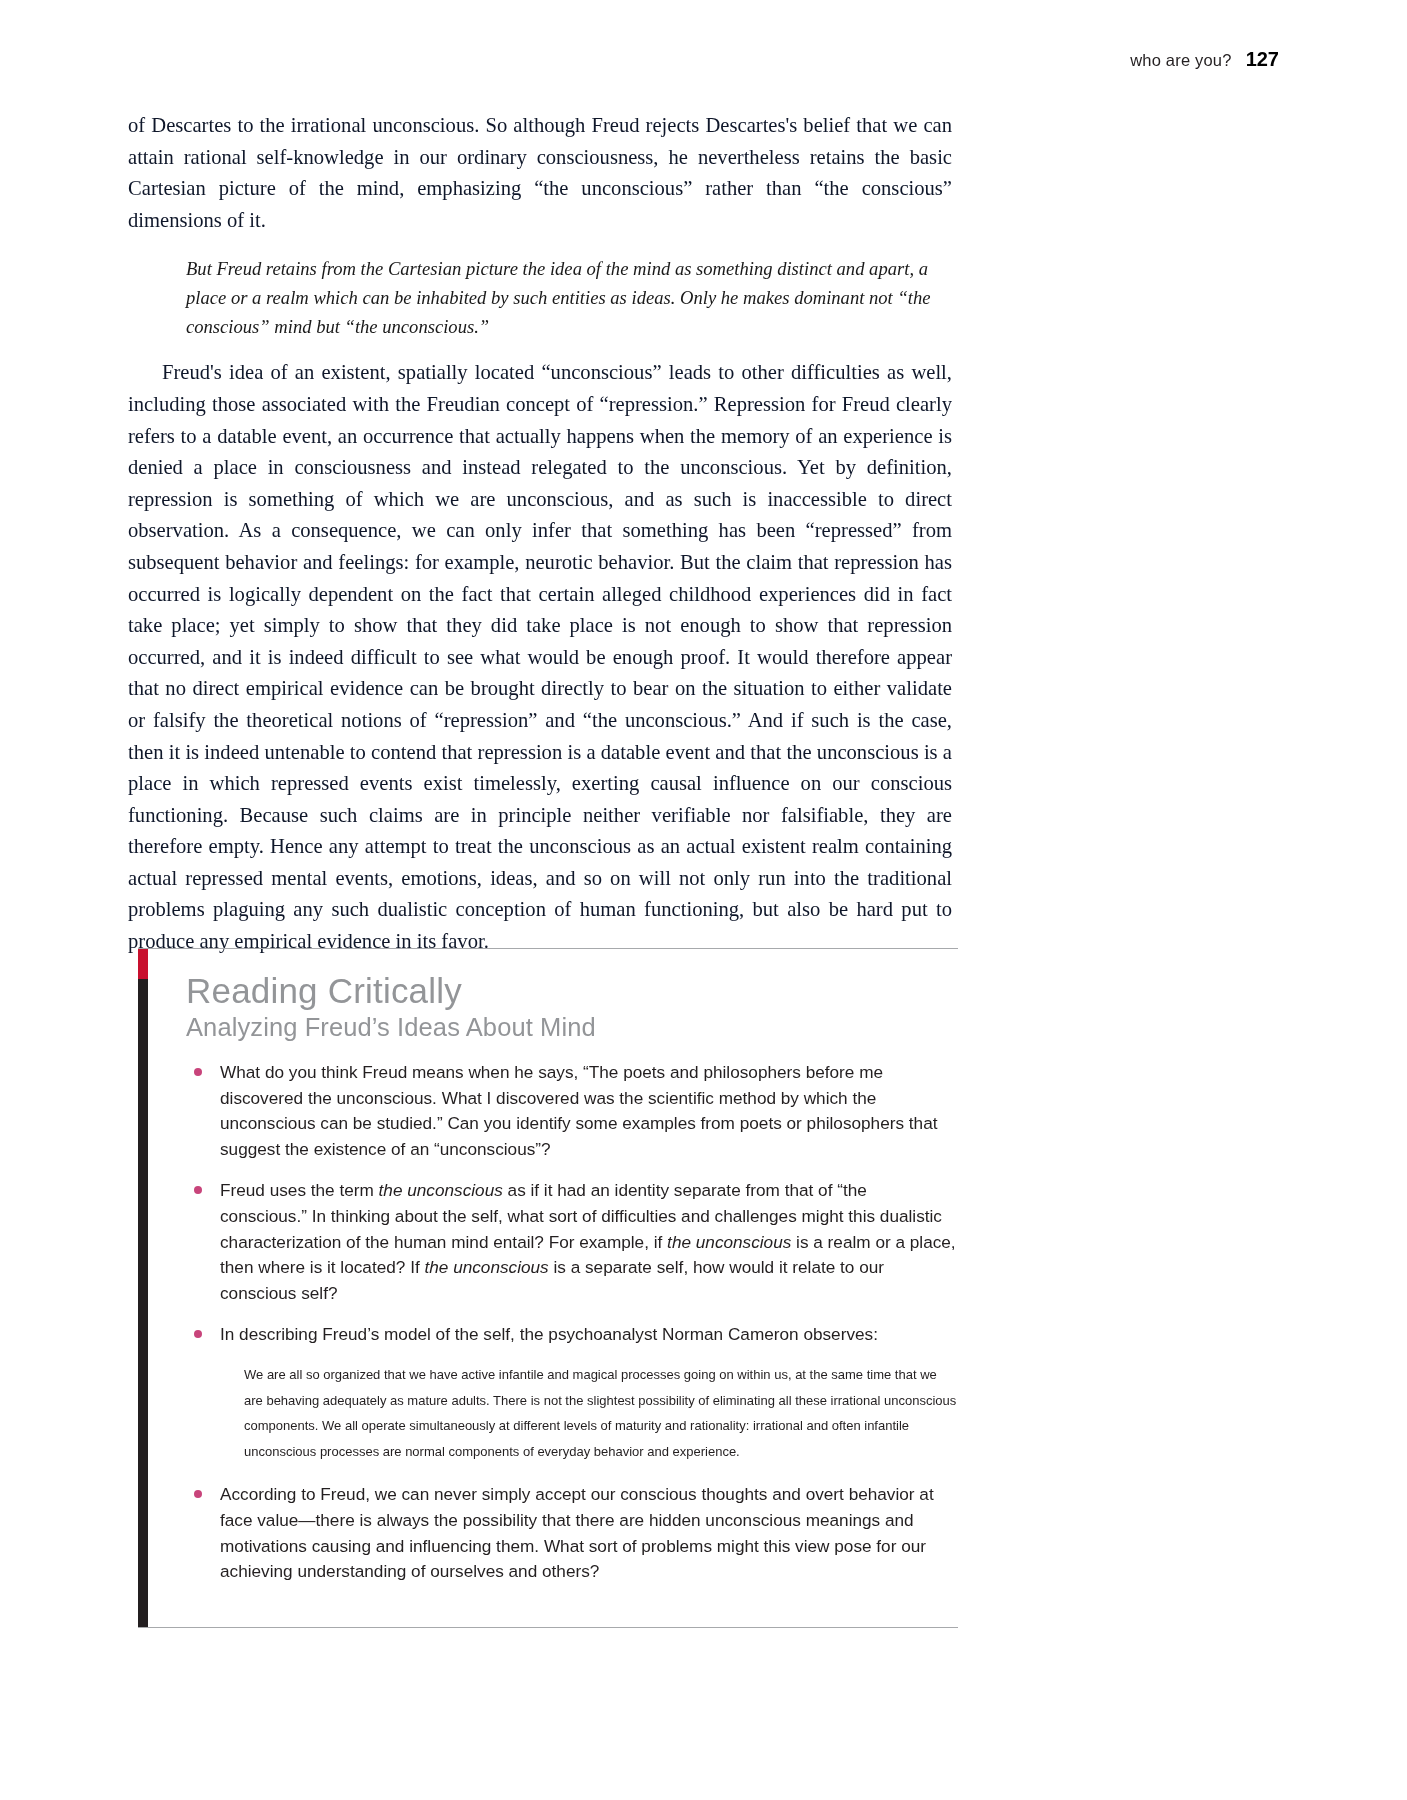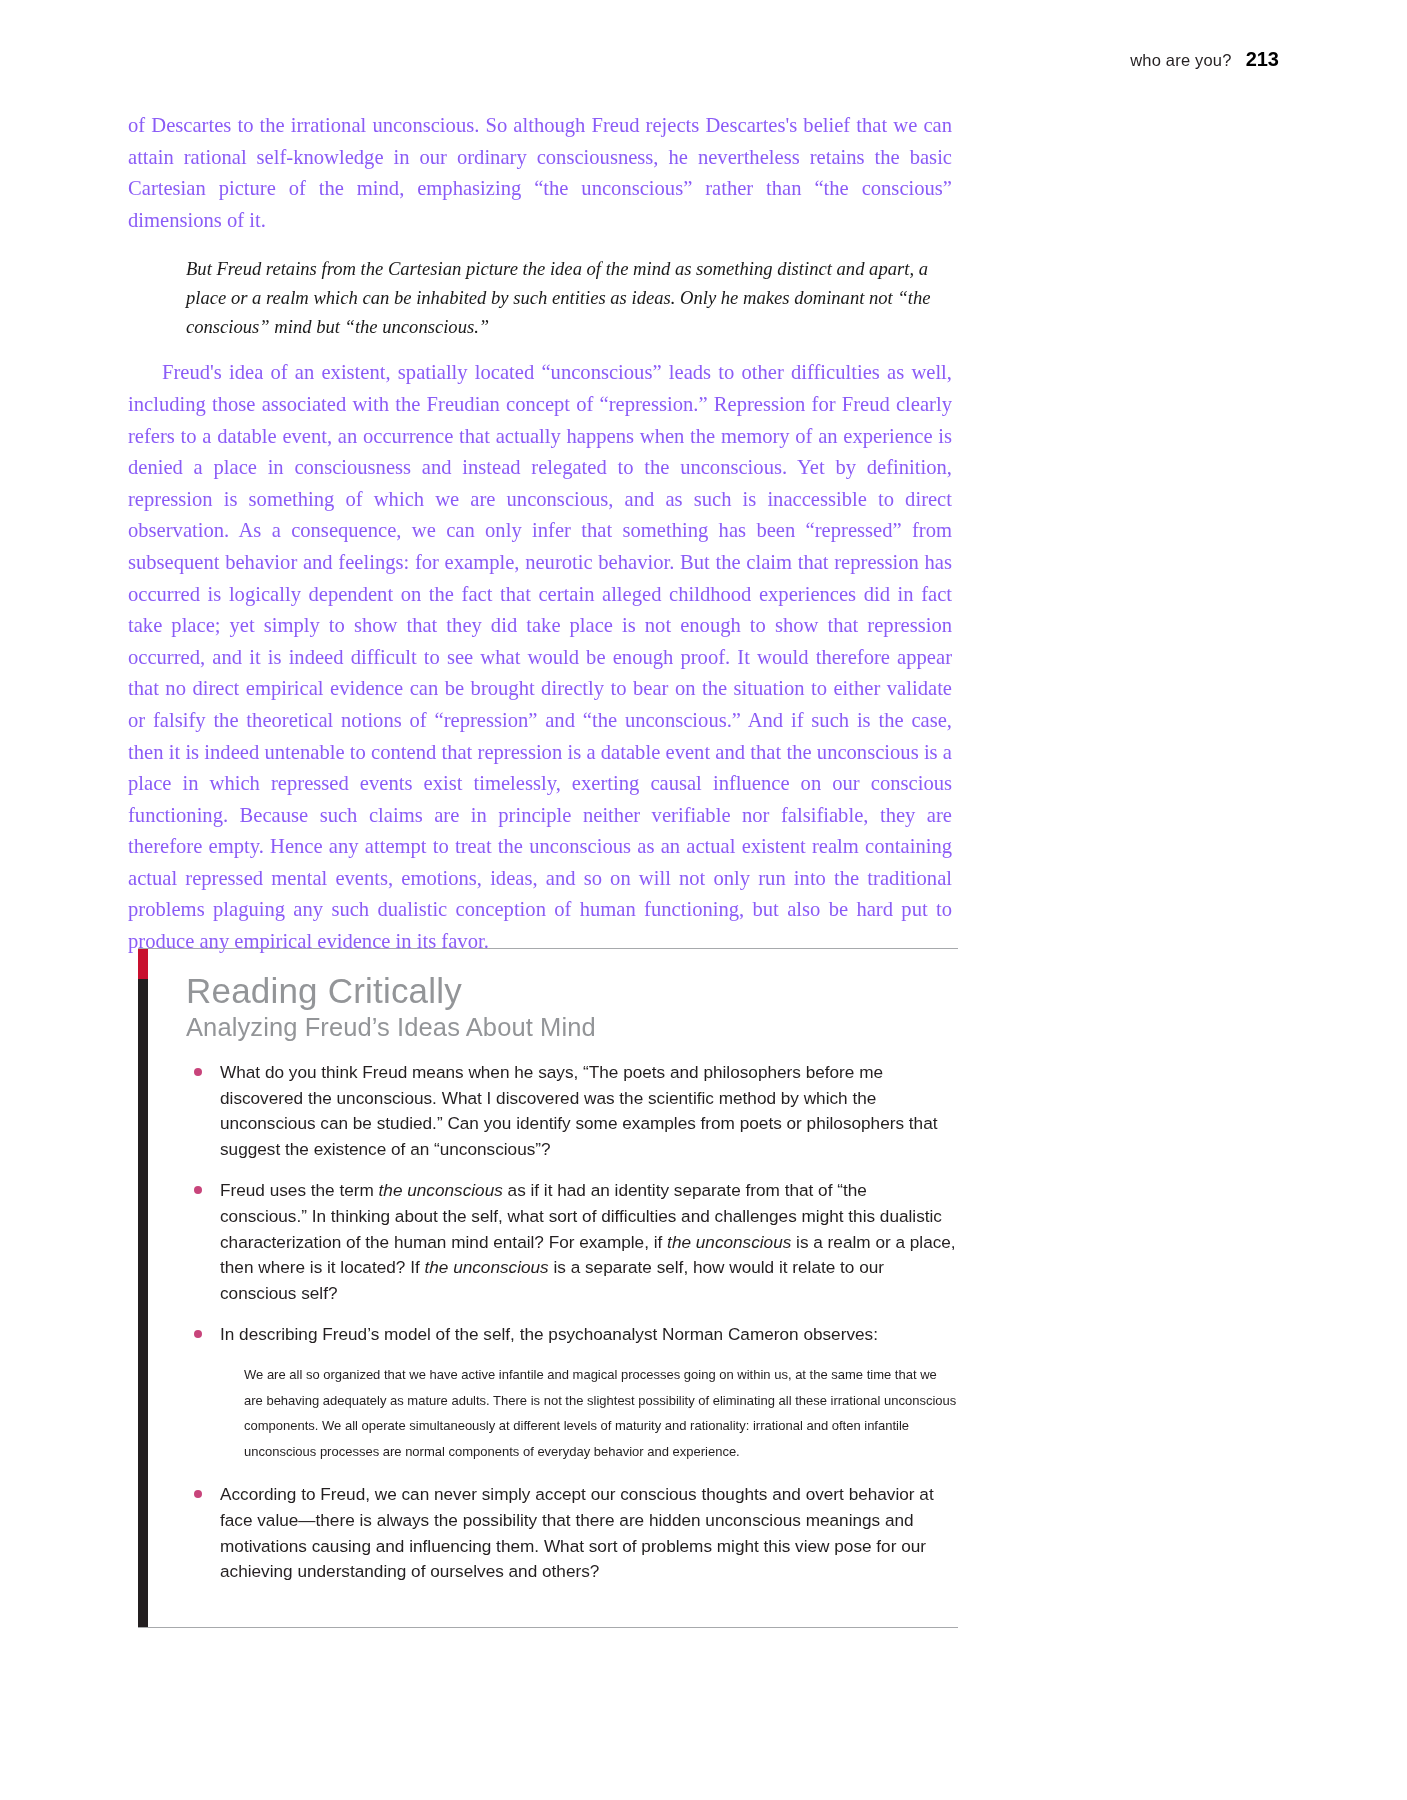--- a/index.html
+++ b/index.html
@@ -50,21 +50,21 @@
     top: 110px;
     width: 824px;
   }
 
   p.body {
     font-family: "Liberation Serif", serif;
     font-size: 20.6px;
     line-height: 31.6px;
     text-align: justify;
     margin: 0;
-    color: #8b5cf6;
+    color: #0f172a;
   }
   p.body.indent {
     text-indent: 34px;
   }
 
   blockquote.extract {
     margin: 18px 0 16px 0;
     padding: 0 0 0 58px;
     font-family: "Liberation Serif", serif;
     font-size: 18.6px;
@@ -183,21 +183,21 @@
     letter-spacing: 0.3px;
   }
 </style>
 </head>
 <body>
 
 <div class="page">
 
   <div class="running-head">
     <span class="rh-text">who are you?</span>
-    <span class="rh-page">213</span>
+    <span class="rh-page">127</span>
   </div>
 
   <div class="column">
 
     <p class="body">of Descartes to the irrational unconscious. So although Freud rejects Descartes's belief that we can attain rational self-knowledge in our ordinary consciousness, he nevertheless retains the basic Cartesian picture of the mind, emphasizing “the unconscious” rather than “the conscious” dimensions of it.</p>
 
     <blockquote class="extract">But Freud retains from the Cartesian picture the idea of the mind as something distinct and apart, a place or a realm which can be inhabited by such entities as ideas. Only he makes dominant not “the conscious” mind but “the unconscious.”</blockquote>
 
     <p class="body indent">Freud's idea of an existent, spatially located “unconscious” leads to other difficulties as well, including those associated with the Freudian concept of “repression.” Repression for Freud clearly refers to a datable event, an occurrence that actually happens when the memory of an experience is denied a place in consciousness and instead relegated to the unconscious. Yet by definition, repression is something of which we are unconscious, and as such is inaccessible to direct observation. As a consequence, we can only infer that something has been “repressed” from subsequent behavior and feelings: for example, neurotic behavior. But the claim that repression has occurred is logically dependent on the fact that certain alleged childhood experiences did in fact take place; yet simply to show that they did take place is not enough to show that repression occurred, and it is indeed difficult to see what would be enough proof. It would therefore appear that no direct empirical evidence can be brought directly to bear on the situation to either validate or falsify the theoretical notions of “repression” and “the unconscious.” And if such is the case, then it is indeed untenable to contend that repression is a datable event and that the unconscious is a place in which repressed events exist timelessly, exerting causal influence on our conscious functioning. Because such claims are in principle neither verifiable nor falsifiable, they are therefore empty. Hence any attempt to treat the unconscious as an actual existent realm containing actual repressed mental events, emotions, ideas, and so on will not only run into the traditional problems plaguing any such dualistic conception of human functioning, but also be hard put to produce any empirical evidence in its favor.</p>
 

